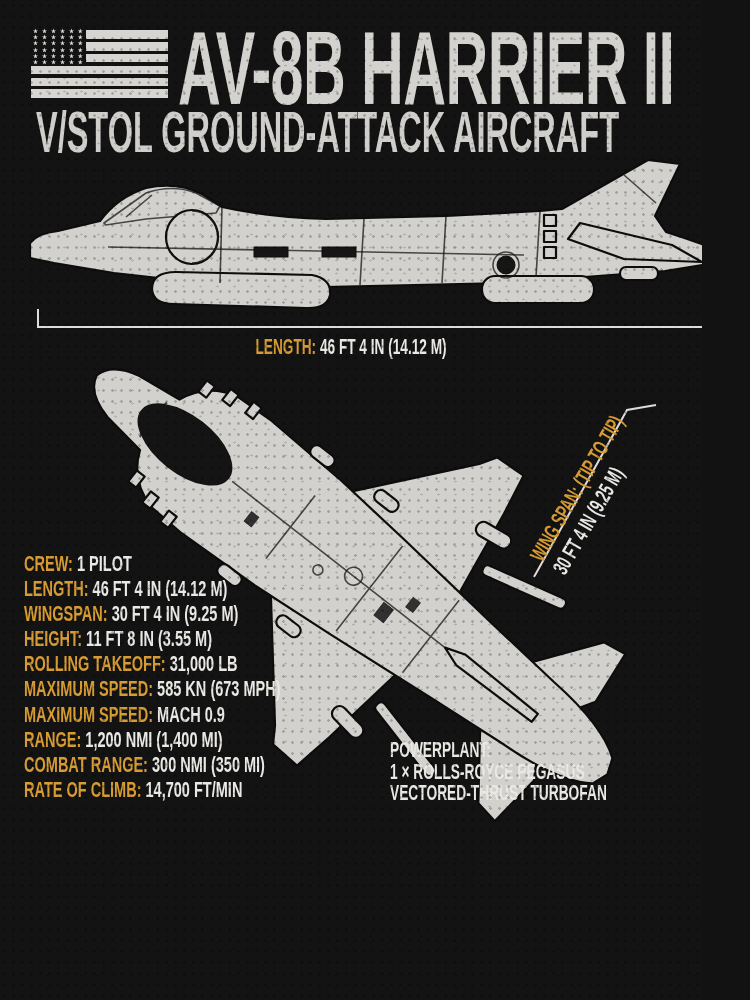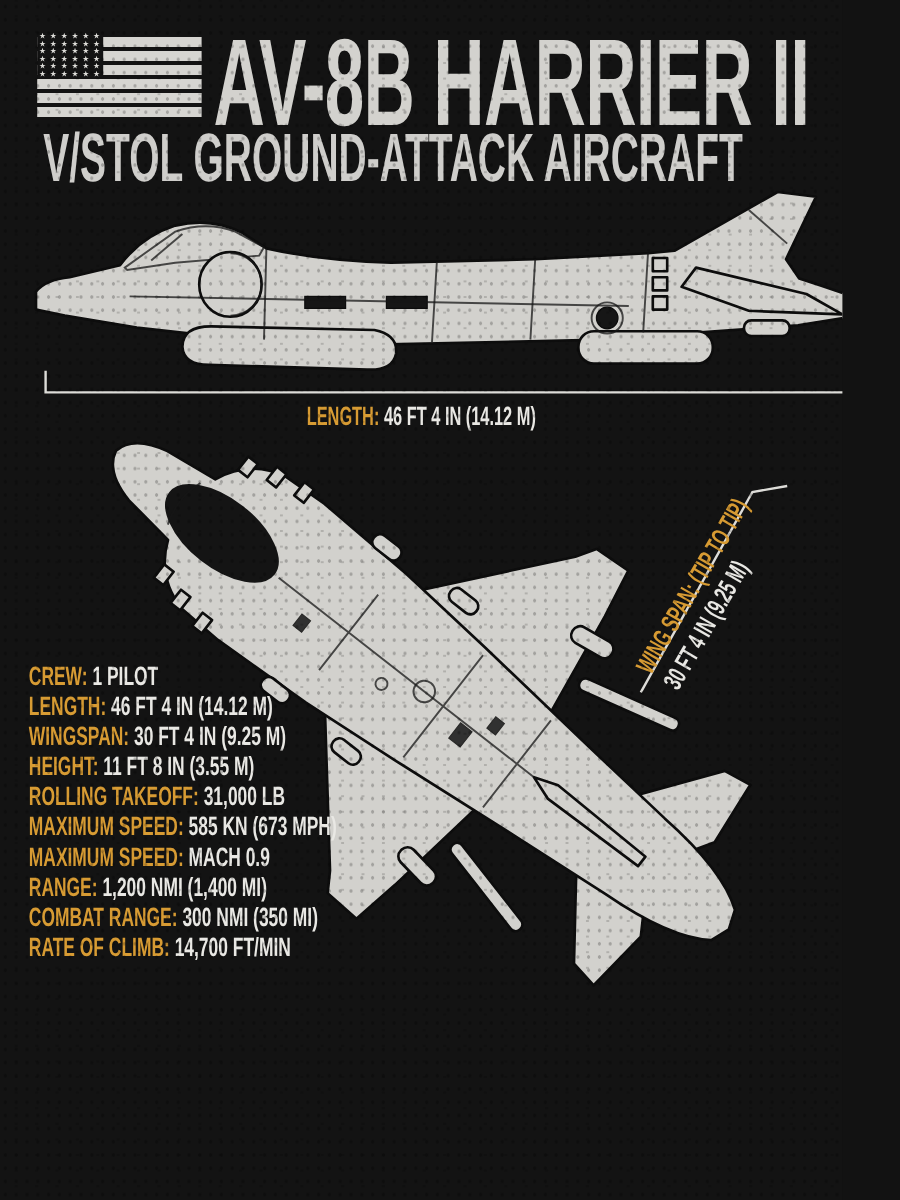--- a/index.html
+++ b/index.html
@@ -171,15 +171,20 @@
     <div class="spec"><span class="accent">WINGSPAN:</span> <span>30 FT 4 IN (9.25 M)</span></div>
     <div class="spec"><span class="accent">HEIGHT:</span> <span>11 FT 8 IN (3.55 M)</span></div>
     <div class="spec"><span class="accent">ROLLING TAKEOFF:</span> <span>31,000 LB</span></div>
     <div class="spec"><span class="accent">MAXIMUM SPEED:</span> <span>585 KN (673 MPH)</span></div>
     <div class="spec"><span class="accent">MAXIMUM SPEED:</span> <span>MACH 0.9</span></div>
     <div class="spec"><span class="accent">RANGE:</span> <span>1,200 NMI (1,400 MI)</span></div>
     <div class="spec"><span class="accent">COMBAT RANGE:</span> <span>300 NMI (350 MI)</span></div>
     <div class="spec"><span class="accent">RATE OF CLIMB:</span> <span>14,700 FT/MIN</span></div>
   </div>
 
+  <div class="powerplant">
+    <div class="pl accent">POWERPLANT:</div>
+    <div class="pl">1 × ROLLS-ROYCE PEGASUS</div>
+    <div class="pl">VECTORED-THRUST TURBOFAN</div>
+  </div>
 
   <div class="grunge"></div>
 </div>
 
 </body></html>

